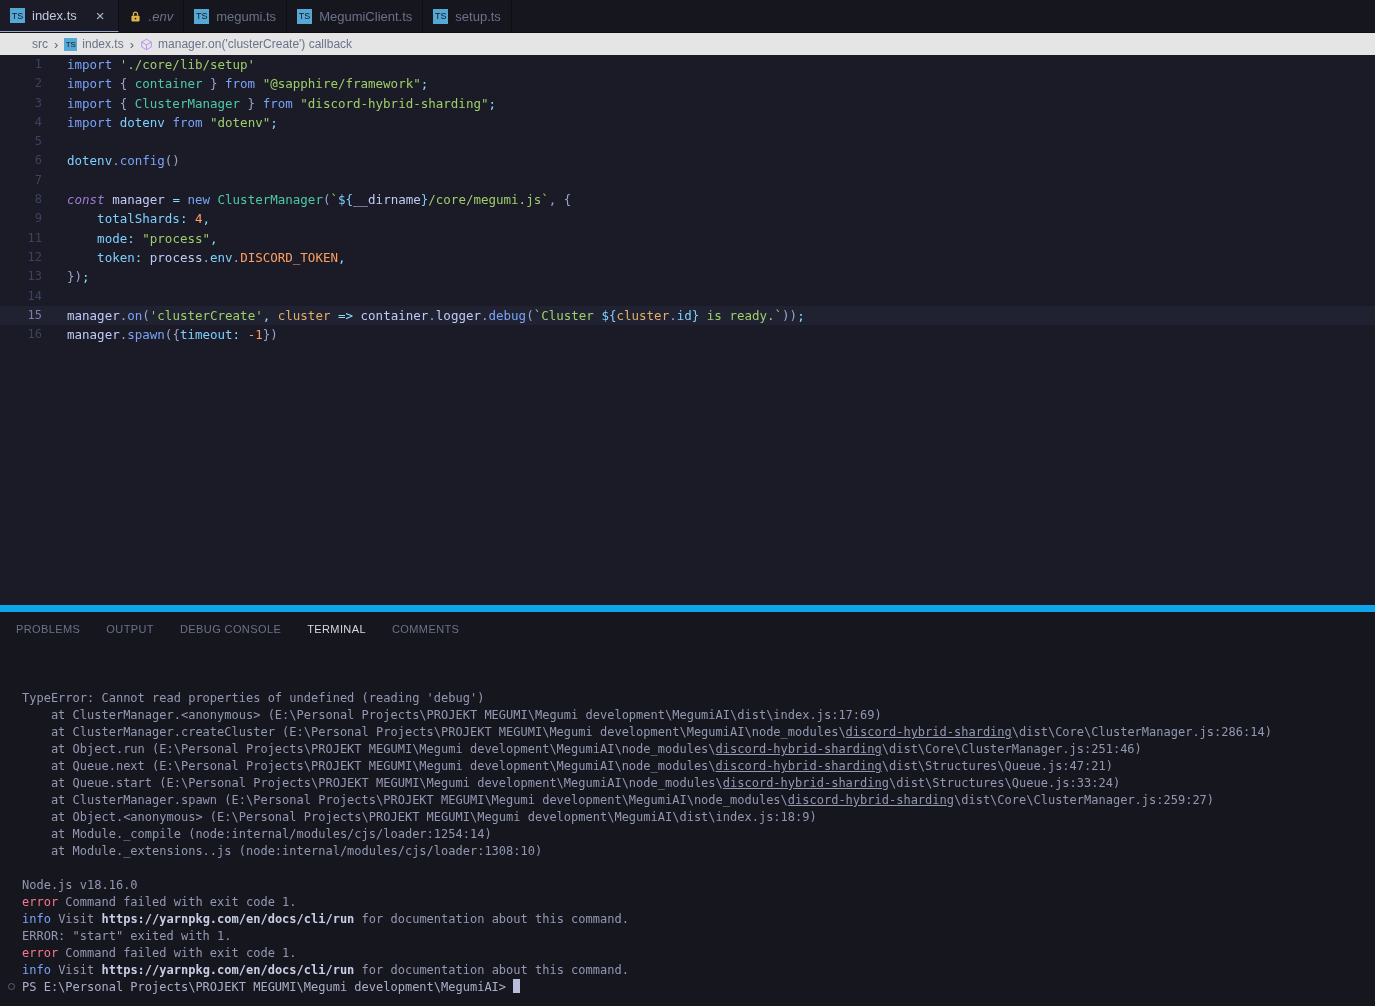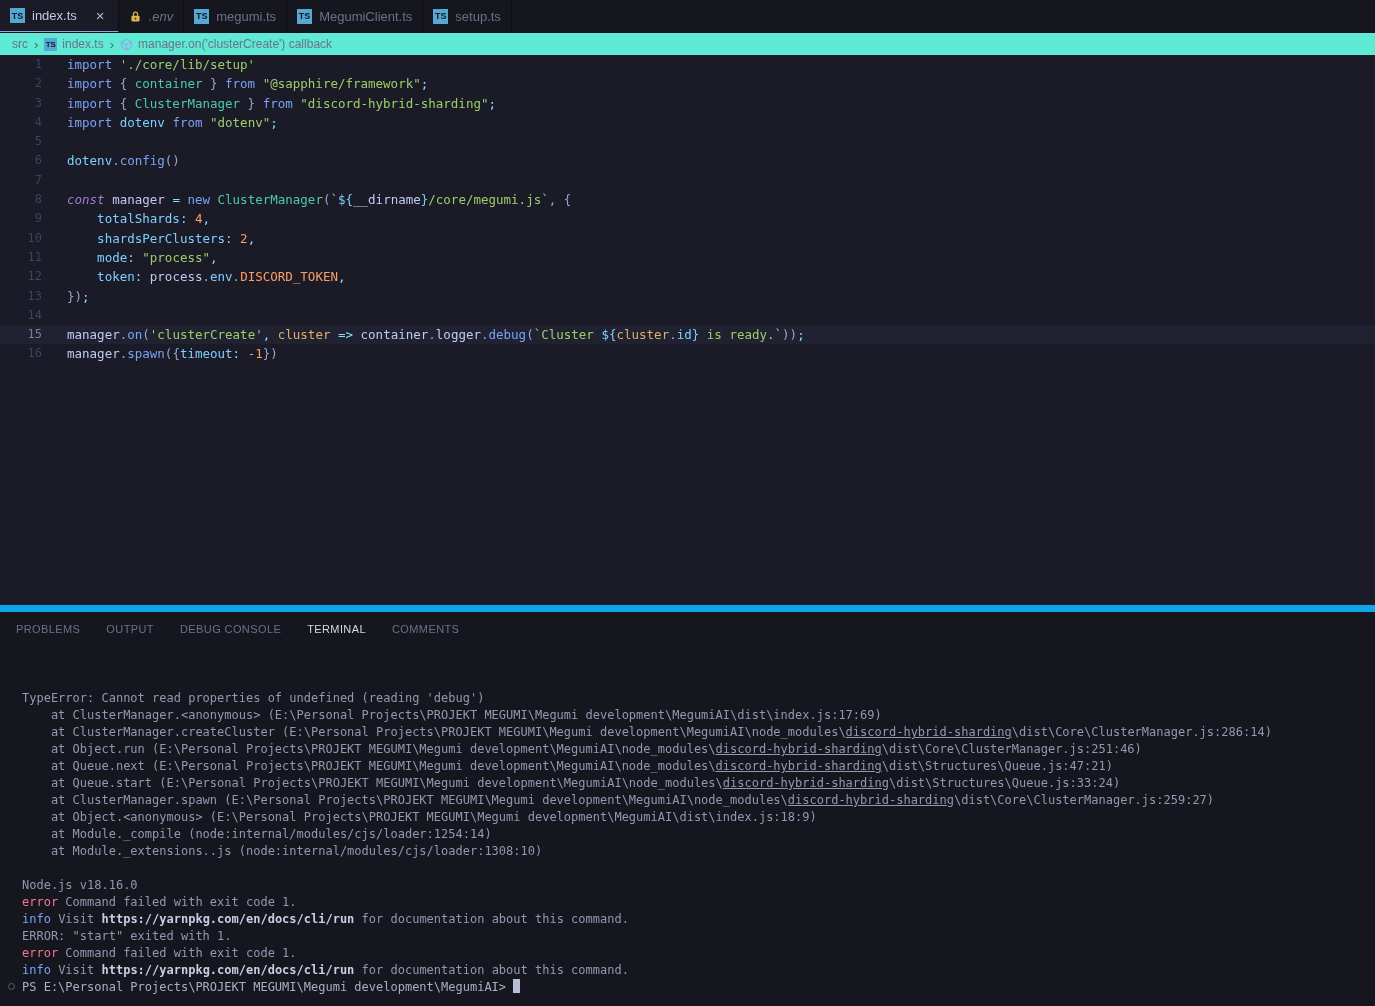--- a/index.html
+++ b/index.html
@@ -6,25 +6,25 @@
   html,body { width:1375px; height:1006px; overflow:hidden; background:#1a1b26; }
   body { font-family:"Liberation Sans","DejaVu Sans",sans-serif; }
 
   
   .tabbar { height:33px; background:#16161e; display:flex; align-items:stretch; border-bottom:1px solid #0f0f15; }
   .tab { display:flex; align-items:center; padding:0 10px; border-right:1px solid #0d0d12; background:#16161e; color:#6b7189; font-size:13px; cursor:pointer; position:relative; }
   .tab.active { background:#1a1b26; color:#c3c8e0; border-bottom:1px solid #9aa5ce; }
   .tab .lbl { margin-left:7px; white-space:nowrap; }
   .tab .lbl.italic { font-style:italic; }
   .tab .close { margin-left:16px; color:#b6bcd6; font-size:15px; line-height:1; padding:1px 3px; border-radius:3px; }
-  .ts-icon { width:15px; height:15px; background:#55a8d4; color:#16161e; font-size:9px; font-weight:bold; display:inline-flex; align-items:center; justify-content:center; border-radius:0; flex:none; }
+  .ts-icon { width:15px; height:15px; background:#55a8d4; color:#16161e; font-size:9px; font-weight:normal; display:inline-flex; align-items:center; justify-content:center; border-radius:0; flex:none; }
   .ts-icon.small { width:13px; height:13px; font-size:8px; }
 
   
-  .breadcrumb { height:22px; background:#5eead4; display:flex; align-items:center; padding-left:12px; font-size:12px; color:#6b7189; }
+  .breadcrumb { height:22px; background:#e5e5e5; display:flex; align-items:center; padding-left:32px; font-size:12px; color:#6b7189; }
   .bc-sep { margin:0 6px; color:#5a6078; font-size:13px; }
   .bc-file, .bc-symbol { display:flex; align-items:center; gap:5px; cursor:pointer; }
 
   
   .editor { height:537px; background:#1a1b26; font-family:"DejaVu Sans Mono","Liberation Mono",monospace; font-size:12.5px; overflow:hidden; cursor:text; }
   .code-line { display:flex; height:19.3px; line-height:19.3px; white-space:pre; }
   .code-line .ln { width:42px; text-align:right; color:#3c4261; flex:none; font-size:12px; user-select:none; }
   .code-line .code { margin-left:25px; }
   .code-line.current { background:rgba(115,130,180,0.08); }
   .code-line.current .ln { color:#787fa6; }
@@ -120,21 +120,20 @@
 <div class="editor">
     <div class="code-line"><span class="ln">1</span><span class="code"><span class="tk-kw">import</span><span class="tk-pl"> </span><span class="tk-str">'./core/lib/setup'</span></span></div>
     <div class="code-line"><span class="ln">2</span><span class="code"><span class="tk-kw">import</span><span class="tk-pun"> { </span><span class="tk-typ">container</span><span class="tk-pun"> } </span><span class="tk-kw">from</span><span class="tk-pl"> </span><span class="tk-str">"@sapphire/framework"</span><span class="tk-op">;</span></span></div>
     <div class="code-line"><span class="ln">3</span><span class="code"><span class="tk-kw">import</span><span class="tk-pun"> { </span><span class="tk-typ">ClusterManager</span><span class="tk-pun"> } </span><span class="tk-kw">from</span><span class="tk-pl"> </span><span class="tk-str">"discord-hybrid-sharding"</span><span class="tk-op">;</span></span></div>
     <div class="code-line"><span class="ln">4</span><span class="code"><span class="tk-kw">import</span><span class="tk-pl"> </span><span class="tk-prop">dotenv</span><span class="tk-pl"> </span><span class="tk-kw">from</span><span class="tk-pl"> </span><span class="tk-str">"dotenv"</span><span class="tk-op">;</span></span></div>
     <div class="code-line"><span class="ln">5</span><span class="code"></span></div>
     <div class="code-line"><span class="ln">6</span><span class="code"><span class="tk-prop">dotenv</span><span class="tk-pun">.</span><span class="tk-fn">config</span><span class="tk-pun">()</span></span></div>
     <div class="code-line"><span class="ln">7</span><span class="code"></span></div>
     <div class="code-line"><span class="ln">8</span><span class="code"><span class="tk-cst">const</span><span class="tk-pl"> </span><span class="tk-var">manager</span><span class="tk-op"> = </span><span class="tk-kw">new</span><span class="tk-pl"> </span><span class="tk-typ">ClusterManager</span><span class="tk-pun">(</span><span class="tk-str">`</span><span class="tk-ipo">${</span><span class="tk-var">__dirname</span><span class="tk-ipo">}</span><span class="tk-str">/core/megumi.js`</span><span class="tk-pun">, {</span></span></div>
     <div class="code-line"><span class="ln">9</span><span class="code"><span class="tk-pl">    </span><span class="tk-prop">totalShards</span><span class="tk-op">:</span><span class="tk-pl"> </span><span class="tk-num">4</span><span class="tk-op">,</span></span></div>
-    <div class="code-line"><span class="ln">10</span><span class="code"><span class="tk-pl">    </span><span class="tk-prop">shardsPerClusters</span><span class="tk-op">:</span><span class="tk-pl"> </span><span class="tk-num">2</span><span class="tk-op">,</span></span></div>
     <div class="code-line"><span class="ln">11</span><span class="code"><span class="tk-pl">    </span><span class="tk-prop">mode</span><span class="tk-op">:</span><span class="tk-pl"> </span><span class="tk-str">"process"</span><span class="tk-op">,</span></span></div>
     <div class="code-line"><span class="ln">12</span><span class="code"><span class="tk-pl">    </span><span class="tk-prop">token</span><span class="tk-op">:</span><span class="tk-pl"> </span><span class="tk-var">process</span><span class="tk-pun">.</span><span class="tk-prop">env</span><span class="tk-pun">.</span><span class="tk-num">DISCORD_TOKEN</span><span class="tk-op">,</span></span></div>
     <div class="code-line"><span class="ln">13</span><span class="code"><span class="tk-pun">})</span><span class="tk-op">;</span></span></div>
     <div class="code-line"><span class="ln">14</span><span class="code"></span></div>
     <div class="code-line current"><span class="ln">15</span><span class="code"><span class="tk-var">manager</span><span class="tk-pun">.</span><span class="tk-fn">on</span><span class="tk-pun">(</span><span class="tk-str">'clusterCreate'</span><span class="tk-op">,</span><span class="tk-pl"> </span><span class="tk-par">cluster</span><span class="tk-op"> =&gt; </span><span class="tk-var">container</span><span class="tk-pun">.</span><span class="tk-var">logger</span><span class="tk-pun">.</span><span class="tk-fn">debug</span><span class="tk-pun">(</span><span class="tk-str">`Cluster </span><span class="tk-ipo">${</span><span class="tk-par">cluster</span><span class="tk-pun">.</span><span class="tk-prop">id</span><span class="tk-ipo">}</span><span class="tk-str"> is ready.`</span><span class="tk-pun">))</span><span class="tk-op">;</span></span></div>
     <div class="code-line"><span class="ln">16</span><span class="code"><span class="tk-var">manager</span><span class="tk-pun">.</span><span class="tk-fn">spawn</span><span class="tk-pun">({</span><span class="tk-prop">timeout</span><span class="tk-op">:</span><span class="tk-pl"> </span><span class="tk-num">-1</span><span class="tk-pun">})</span></span></div>
   </div>
 
 <div class="panel">
   <div class="panel-tabs">

